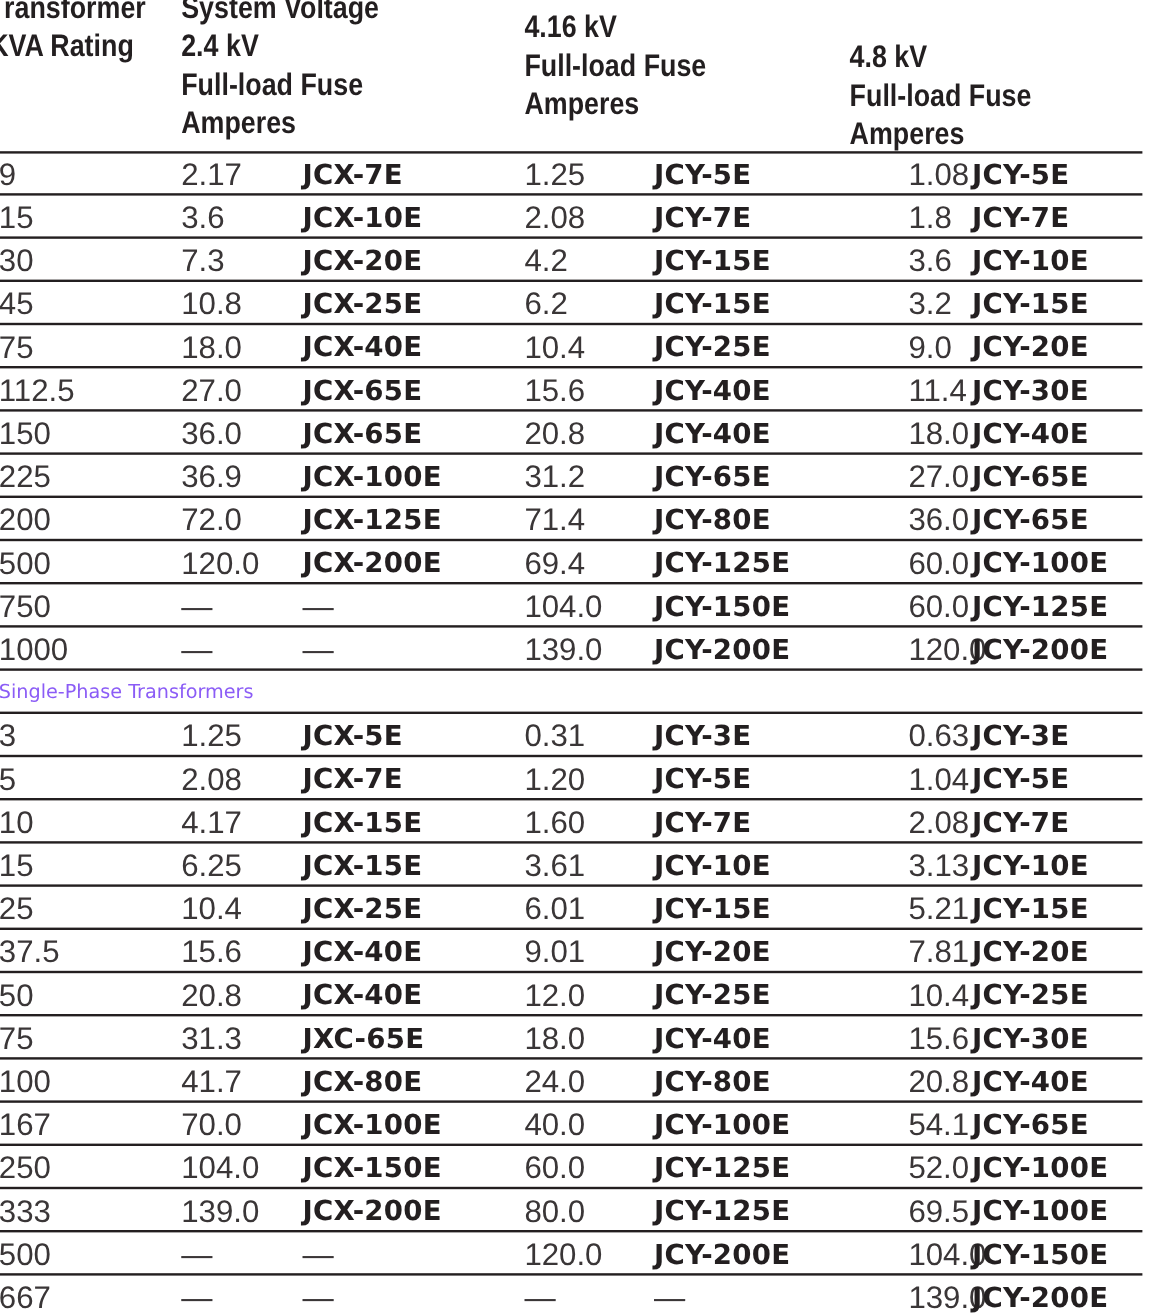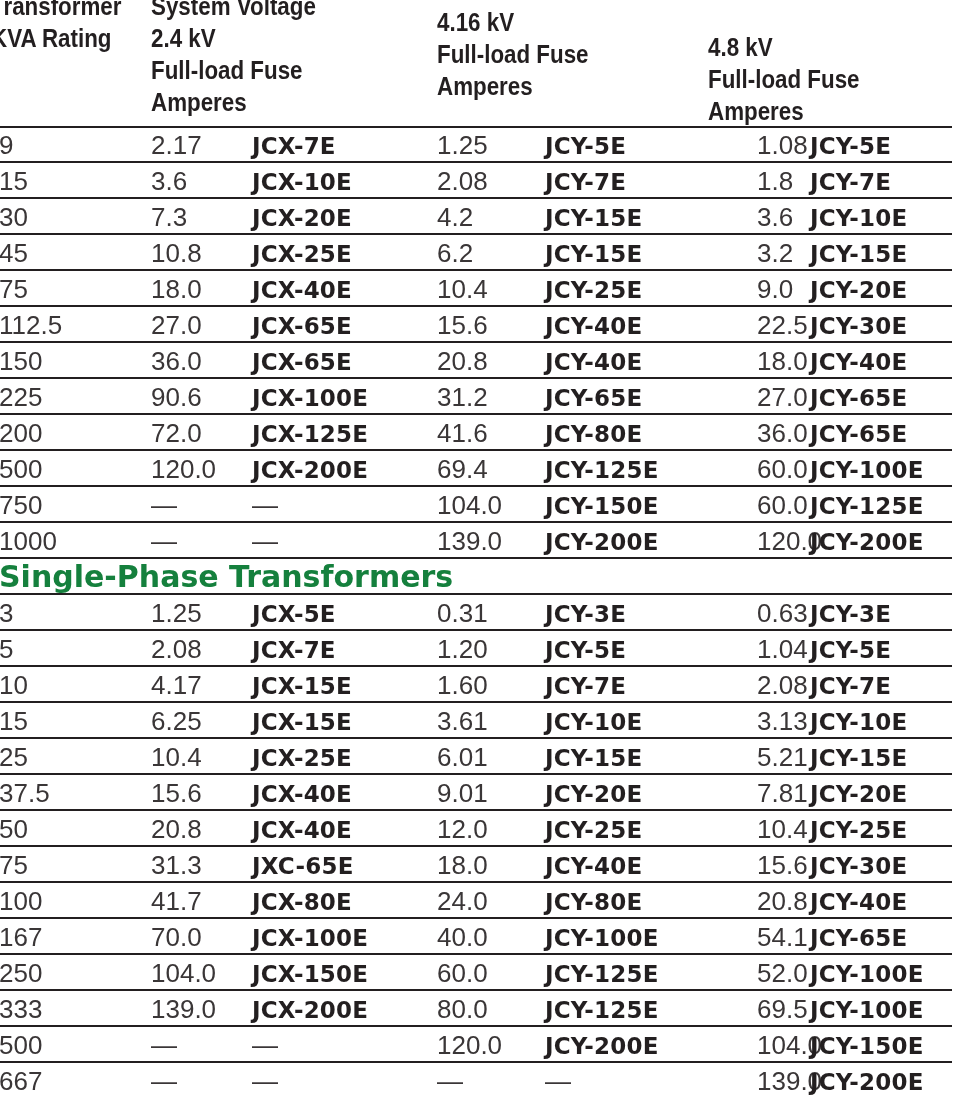--- a/index.html
+++ b/index.html
@@ -14,21 +14,21 @@
   .cell { position:absolute; top:3px; font-family:"Liberation Sans", sans-serif; font-size:26px; line-height:30px; color:#3a3637; white-space:nowrap; font-weight:300; }
   .cell.fuse { font-family:"DejaVu Sans", sans-serif; font-weight:bold; font-size:23px; color:#231f20; top:4px; letter-spacing:0.2px; }
   .c0 { left:8px; }
   .c1 { left:160px;text-align:center; }
   .c2 { left:261px;text-align:right; }
   .c3 { left:446px; }
   .c4 { left:554px; }
   .c5 { left:740px;margin-left:26px; }
   .c6 { left:819px; }
   .section { position:relative; height:34px; border-bottom:2px solid #231f20; }
-  .section .title { position:absolute; left:8px; top:3px; font-family:"DejaVu Sans", sans-serif; font-weight:bold; font-size:30px; line-height:30px; color:#15803d; white-space:nowrap; }
+  .section .title { position:absolute; left:8px; top:3px; font-family:"DejaVu Sans", sans-serif; font-weight:normal; font-size:16px; line-height:30px; color:#8b5cf6; white-space:nowrap; }
 </style>
 </head>
 <body>
 
 <div class="wrap">
   <div class="hdr">
     <div class="hcol" style="left:0;">
       <div class="cond"><span>Transformer</span><br><span>KVA Rating</span></div>
     </div>
     <div class="hcol" style="left:160px;">
@@ -88,46 +88,46 @@
         <span class="cell c4 fuse">JCY-25E</span>
         <span class="cell c5">9.0</span>
         <span class="cell c6 fuse">JCY-20E</span>
       </div>
       <div class="row">
         <span class="cell c0">112.5</span>
         <span class="cell c1">27.0</span>
         <span class="cell c2 fuse">JCX-65E</span>
         <span class="cell c3">15.6</span>
         <span class="cell c4 fuse">JCY-40E</span>
-        <span class="cell c5">22.5</span>
+        <span class="cell c5">11.4</span>
         <span class="cell c6 fuse">JCY-30E</span>
       </div>
       <div class="row">
         <span class="cell c0">150</span>
         <span class="cell c1">36.0</span>
         <span class="cell c2 fuse">JCX-65E</span>
         <span class="cell c3">20.8</span>
         <span class="cell c4 fuse">JCY-40E</span>
         <span class="cell c5">18.0</span>
         <span class="cell c6 fuse">JCY-40E</span>
       </div>
       <div class="row">
         <span class="cell c0">225</span>
-        <span class="cell c1">90.6</span>
+        <span class="cell c1">36.9</span>
         <span class="cell c2 fuse">JCX-100E</span>
         <span class="cell c3">31.2</span>
         <span class="cell c4 fuse">JCY-65E</span>
         <span class="cell c5">27.0</span>
         <span class="cell c6 fuse">JCY-65E</span>
       </div>
       <div class="row">
         <span class="cell c0">200</span>
         <span class="cell c1">72.0</span>
         <span class="cell c2 fuse">JCX-125E</span>
-        <span class="cell c3">41.6</span>
+        <span class="cell c3">71.4</span>
         <span class="cell c4 fuse">JCY-80E</span>
         <span class="cell c5">36.0</span>
         <span class="cell c6 fuse">JCY-65E</span>
       </div>
       <div class="row">
         <span class="cell c0">500</span>
         <span class="cell c1">120.0</span>
         <span class="cell c2 fuse">JCX-200E</span>
         <span class="cell c3">69.4</span>
         <span class="cell c4 fuse">JCY-125E</span>

